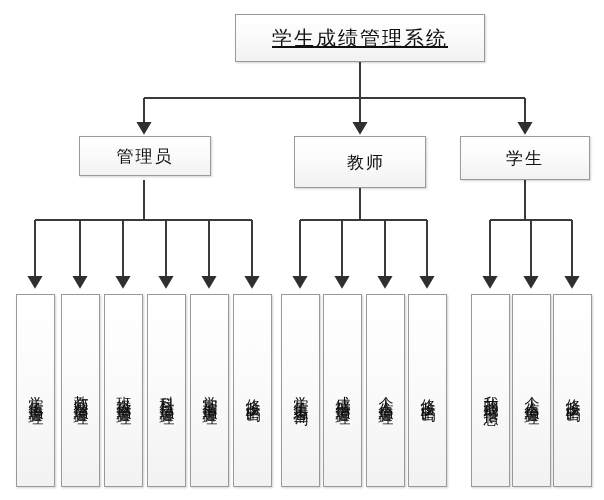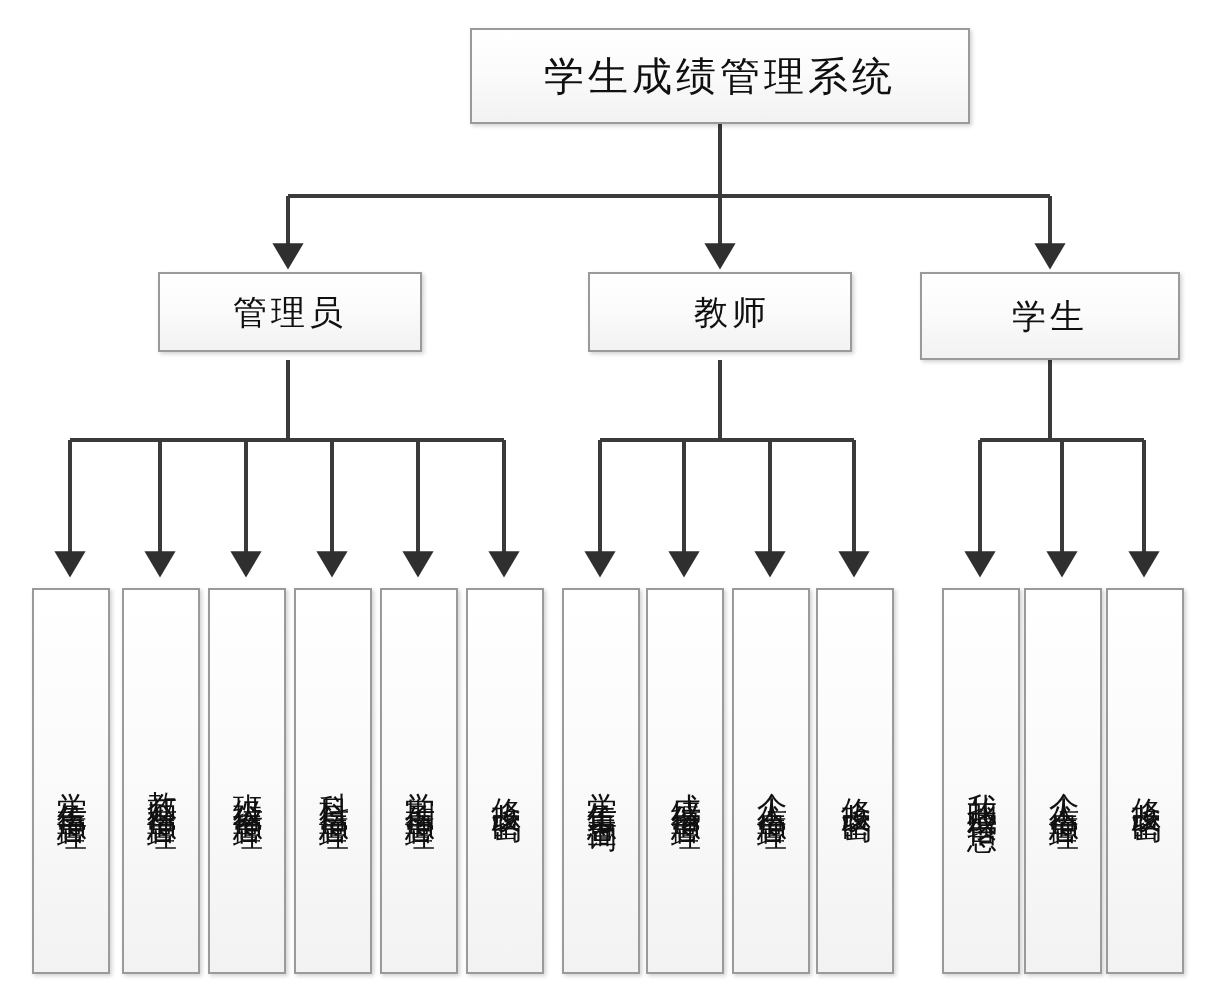--- a/index.html
+++ b/index.html
@@ -34,20 +34,21 @@
     background: linear-gradient(to bottom, #ffffff 0%, #fbfbfb 45%, #f2f2f2 100%);
     box-shadow: 1px 1px 2px rgba(0,0,0,0.18);
     display: flex;
     align-items: center;
     justify-content: center;
     color: #101010;
   }
   .node.root {
     font-size: 20px;
     letter-spacing: 2px;
+    text-decoration: underline;
   }
   .node.level2 {
     font-size: 17px;
     letter-spacing: 2px;
   }
   .node.leaf {
     writing-mode: vertical-rl;
     text-orientation: upright;
     font-size: 15px;
     letter-spacing: 3px;
@@ -103,21 +104,21 @@
     </g>
   </svg>
 
   <div class="node root" style="left:235px; top:14px; width:250px; height:48px;">
     <span>学生成绩管理系统</span>
   </div>
 
   <div class="node level2" style="left:79px; top:136px; width:132px; height:40px;">
     <span>管理员</span>
   </div>
-  <div class="node level2" style="left:294px; top:136px; width:132px; height:40px;padding-left:12px;">
+  <div class="node level2" style="left:294px; top:136px; width:132px; height:52px;padding-left:12px;">
     <span>教师</span>
   </div>
   <div class="node level2" style="left:460px; top:136px; width:130px; height:44px;text-align:center;">
     <span>学生</span>
   </div>
 
   <div class="node leaf" style="left:16px; top:294px; width:39px; height:193px;">
     <span class="leaf-text">学生信息管理</span>
   </div>
   <div class="node leaf" style="left:61px; top:294px; width:39px; height:193px;">

